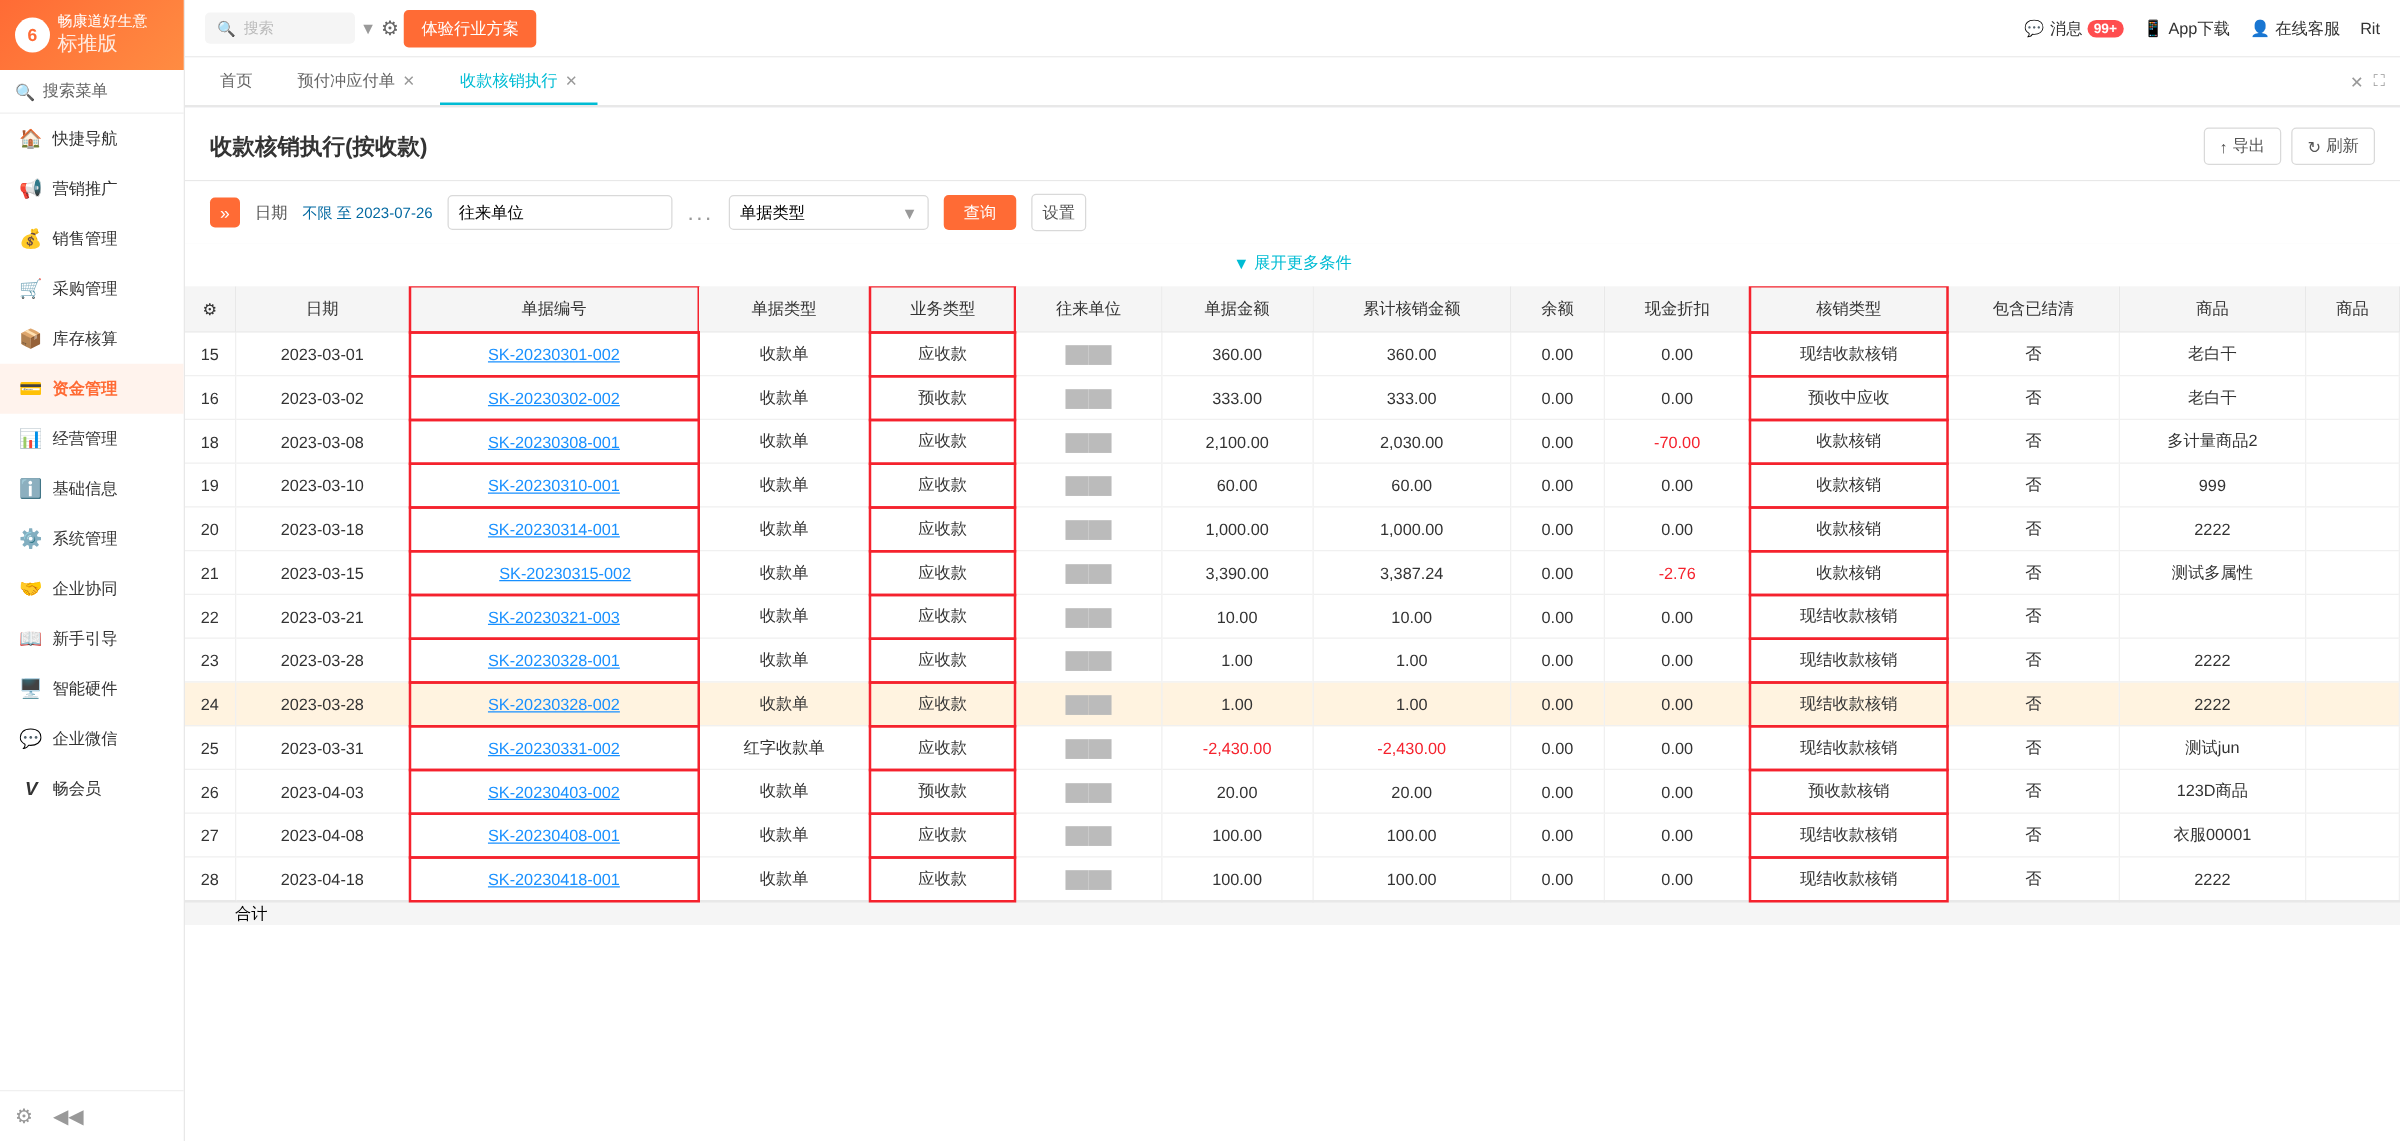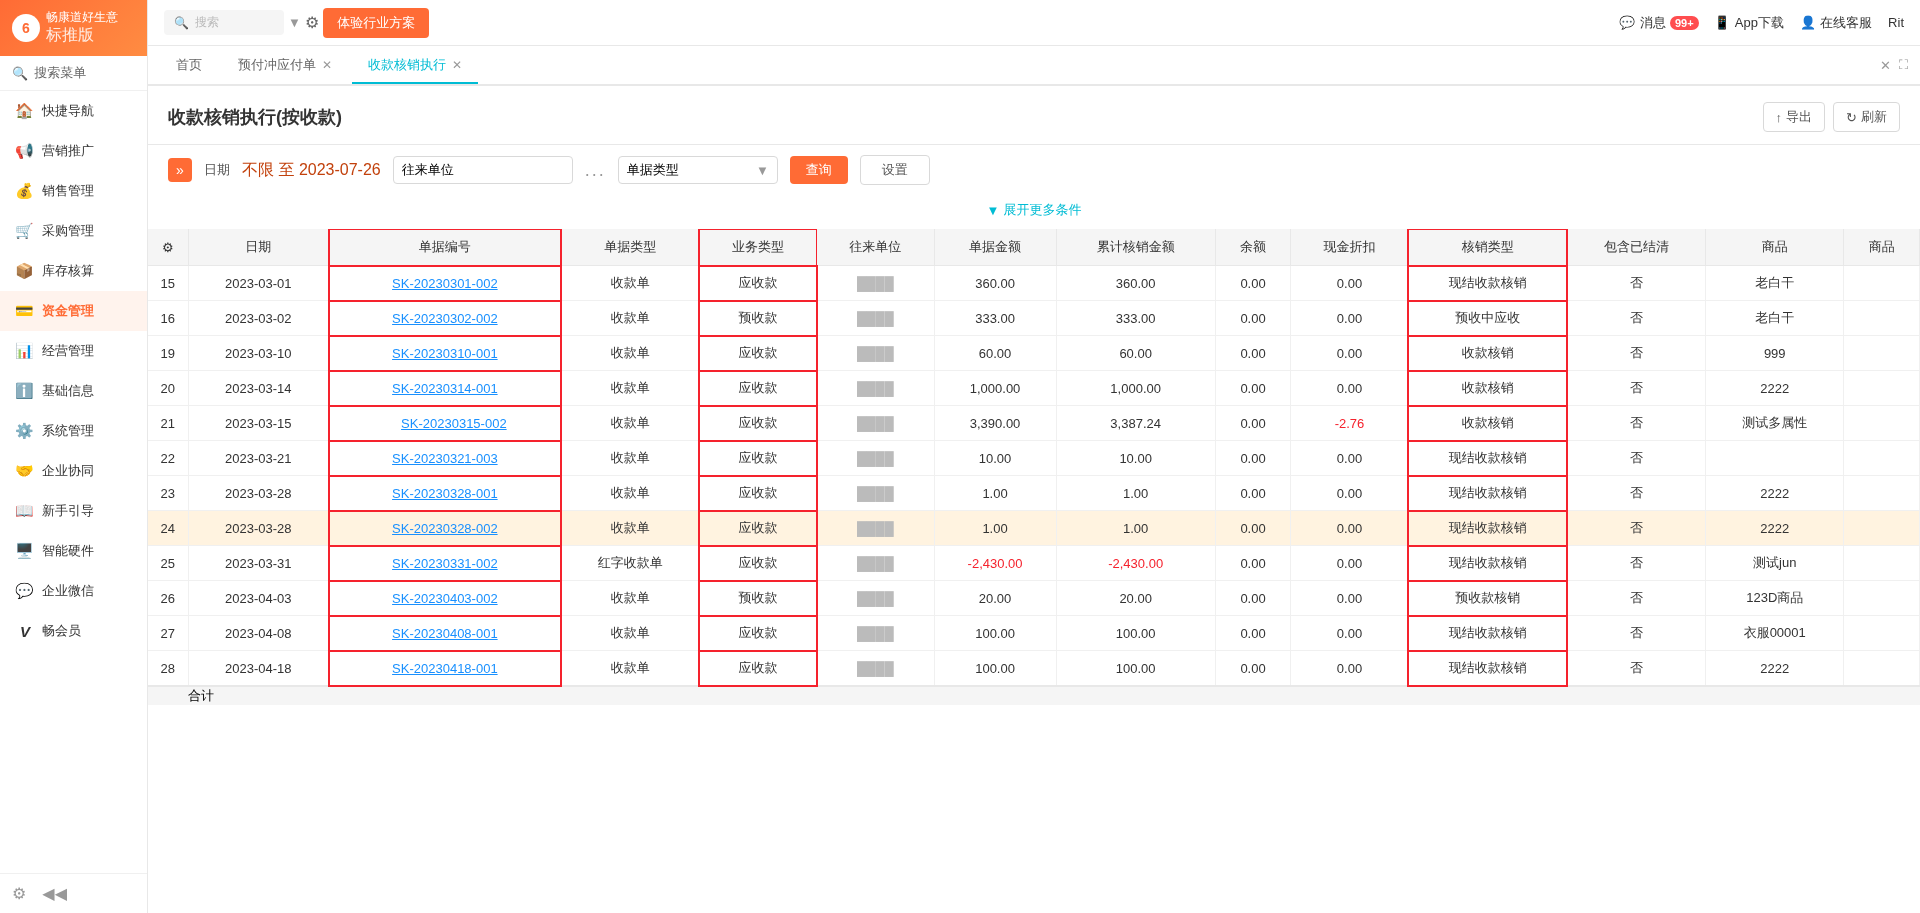--- a/index.html
+++ b/index.html
@@ -136,21 +136,21 @@
       display: flex; align-items: center; gap: 4px;
     }
     .btn-primary {
       background: #ff6b35; color: #fff;
       border: none; border-radius: 4px;
       padding: 5px 16px; cursor: pointer; font-size: 13px;
     }
     .btn-default {
       background: #fff; color: #555;
       border: 1px solid #d9d9d9; border-radius: 4px;
-      padding: 5px 21px; cursor: pointer; font-size: 13px;
+      padding: 5px 8px; cursor: pointer; font-size: 13px;
     }
 
     
     .filter-bar {
       background: #fff;
       padding: 10px 20px;
       display: flex; align-items: center; gap: 12px;
       flex-wrap: wrap;
     }
     .filter-expand-btn {
@@ -163,21 +163,21 @@
     .filter-label { color: #555; font-size: 13px; white-space: nowrap; }
     .filter-date-btns { display: flex; gap: 4px; align-items: center; }
     .filter-date-btn {
       padding: 3px 8px; border: 1px solid #d9d9d9;
       border-radius: 3px; cursor: pointer;
       font-size: 12px; color: #555; background: #fff;
     }
     .filter-date-btn.custom {
       background: #ff6b35; color: #fff; border-color: #ff6b35;
     }
-    .filter-date-range { color: #c2410c; font-size: 16px; }
+    .filter-date-range { color: #0369a1; font-size: 12px; }
     .filter-input-wrap {
       display: flex; align-items: center;
       border: 1px solid #d9d9d9; border-radius: 4px;
       padding: 4px 8px; background: #fff;
       gap: 6px; min-width: 180px;
     }
     .filter-input-wrap input {
       border: none; outline: none; font-size: 13px;
       color: #333; width: 100%;
     }
@@ -466,38 +466,54 @@
               <td>333.00</td>
               <td>333.00</td>
               <td>0.00</td>
               <td>0.00</td>
               <td style="outline:2px solid #f5222d;outline-offset:-1px;">预收中应收</td>
               <td>否</td>
               <td>老白干</td>
               <td></td>
             </tr>
             <tr>
+              <td>18</td>
+              <td>2023-03-08</td>
+              <td style="outline:2px solid #f5222d;outline-offset:-1px;" class="link">SK-20230308-001</td>
+              <td>收款单</td>
+              <td style="outline:2px solid #f5222d;outline-offset:-1px;">应收款</td>
+              <td style="color:#bbb;">████</td>
+              <td>2,100.00</td>
+              <td>2,030.00</td>
+              <td>0.00</td>
+              <td class="negative">-70.00</td>
+              <td style="outline:2px solid #f5222d;outline-offset:-1px;">收款核销</td>
+              <td>否</td>
+              <td>多计量商品2</td>
+              <td></td>
+            </tr>
+            <tr>
               <td>19</td>
               <td>2023-03-10</td>
               <td style="outline:2px solid #f5222d;outline-offset:-1px;" class="link">SK-20230310-001</td>
               <td>收款单</td>
               <td style="outline:2px solid #f5222d;outline-offset:-1px;">应收款</td>
               <td style="color:#bbb;">████</td>
               <td>60.00</td>
               <td>60.00</td>
               <td>0.00</td>
               <td>0.00</td>
               <td style="outline:2px solid #f5222d;outline-offset:-1px;">收款核销</td>
               <td>否</td>
               <td>999</td>
               <td></td>
             </tr>
             <tr>
               <td>20</td>
-              <td>2023-03-14</td>
+              <td>2023-03-18</td>
               <td style="outline:2px solid #f5222d;outline-offset:-1px;" class="link">SK-20230314-001</td>
               <td>收款单</td>
               <td style="outline:2px solid #f5222d;outline-offset:-1px;">应收款</td>
               <td style="color:#bbb;">████</td>
               <td>1,000.00</td>
               <td>1,000.00</td>
               <td>0.00</td>
               <td>0.00</td>
               <td style="outline:2px solid #f5222d;outline-offset:-1px;">收款核销</td>
               <td>否</td>

